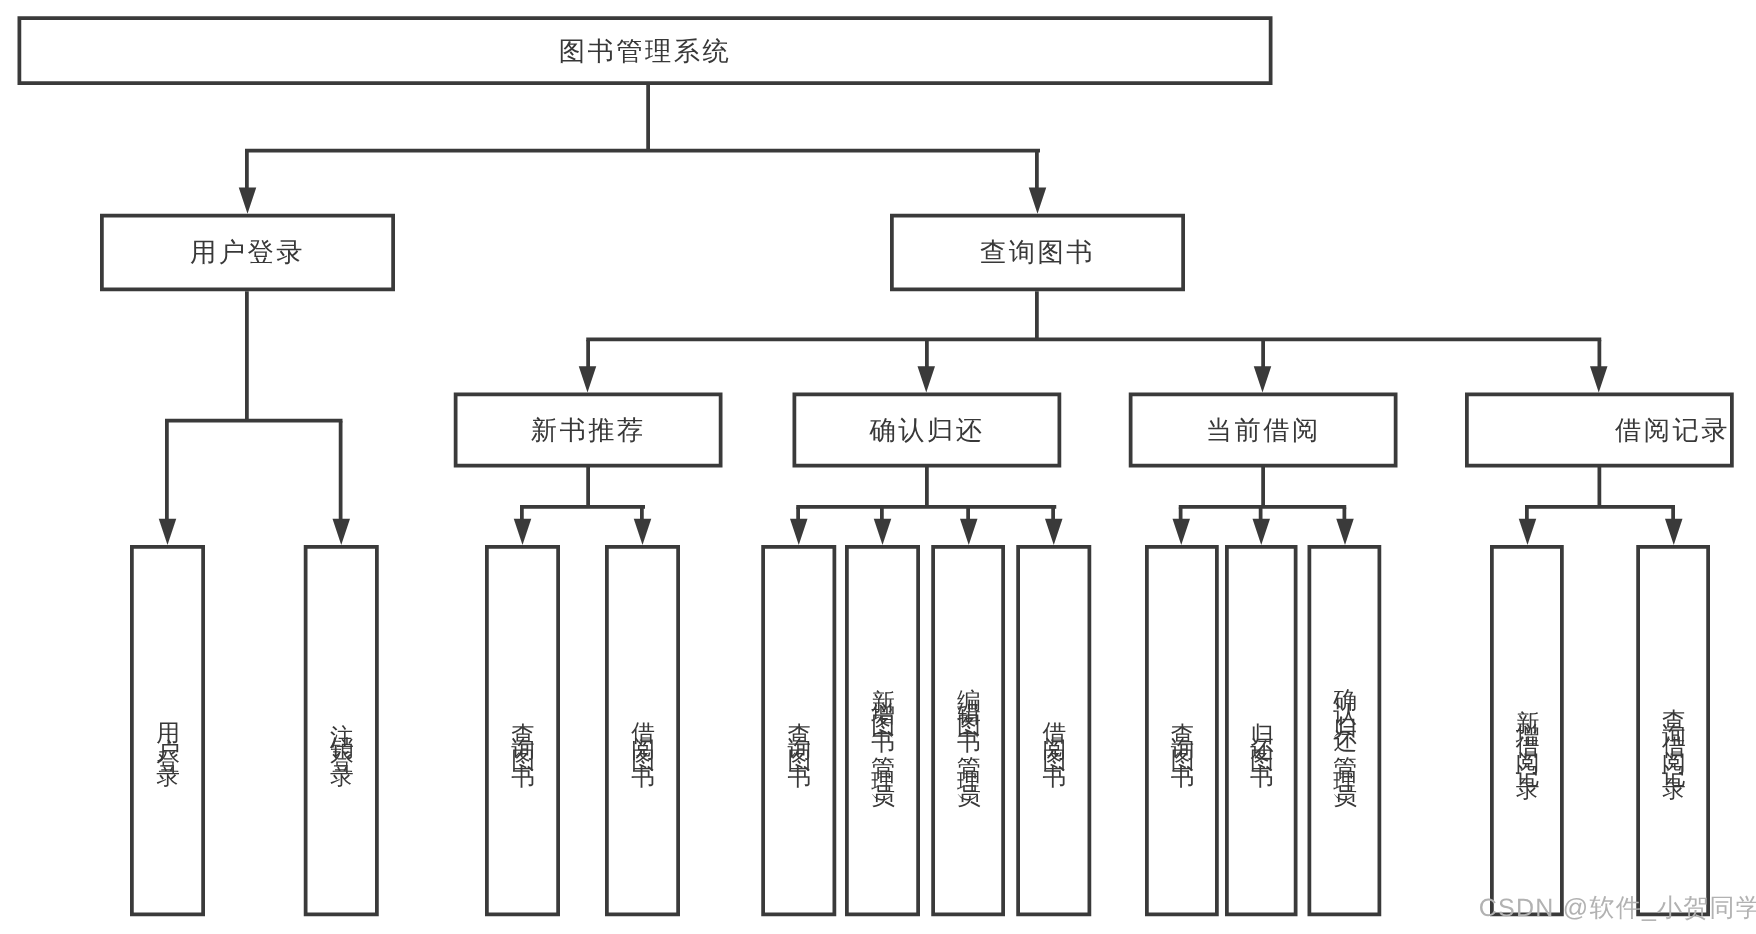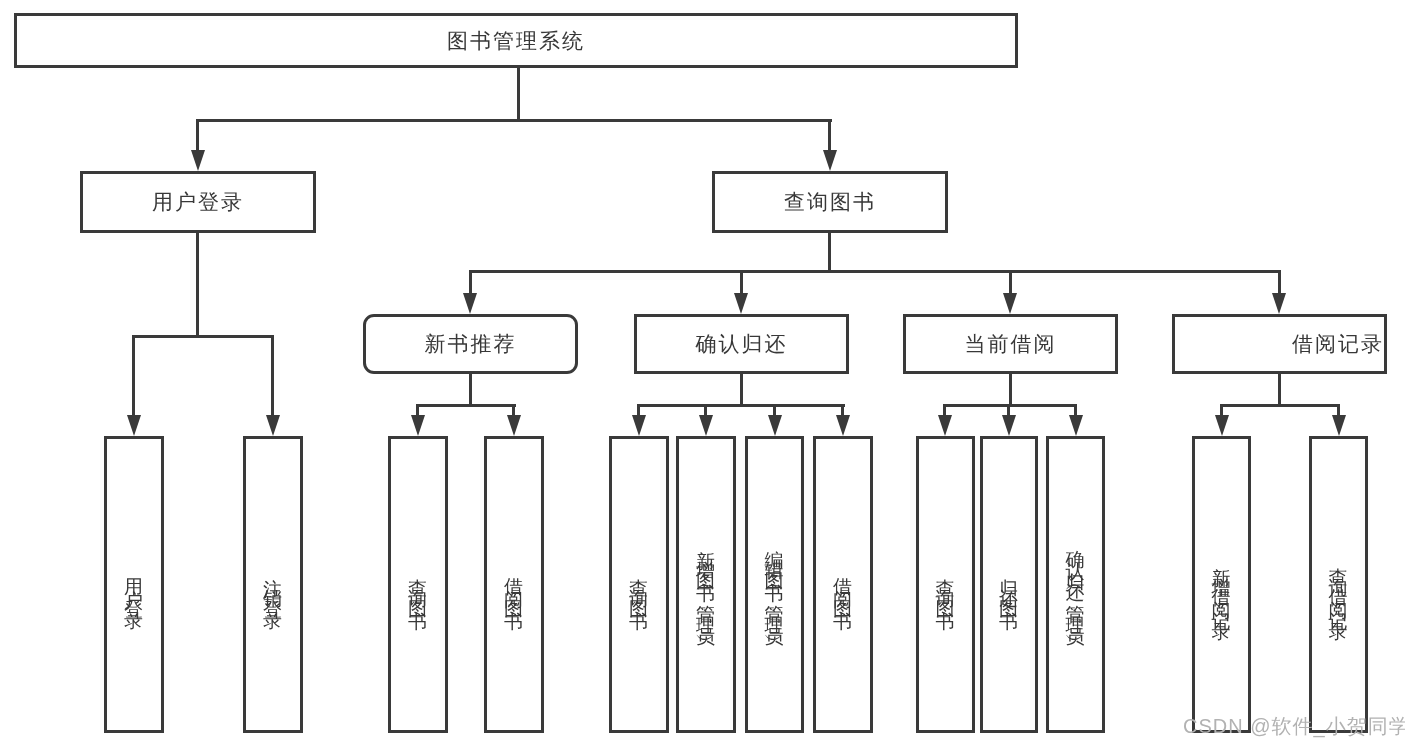--- a/index.html
+++ b/index.html
@@ -38,21 +38,21 @@
   </div>
 
   <div class="box" style="left:80px;top:171px;width:236px;height:62px;">
     <span class="hlabel">用户登录</span>
   </div>
 
   <div class="box" style="left:712px;top:171px;width:236px;height:62px;">
     <span class="hlabel">查询图书</span>
   </div>
 
-  <div class="box" style="left:363px;top:314px;width:215px;height:60px;border-radius:11px;">
+  <div class="box" style="left:363px;top:314px;width:215px;height:60px;">
     <span class="hlabel">新书推荐</span>
   </div>
   <div class="box" style="left:634px;top:314px;width:215px;height:60px;">
     <span class="hlabel">确认归还</span>
   </div>
   <div class="box" style="left:903px;top:314px;width:215px;height:60px;">
     <span class="hlabel">当前借阅</span>
   </div>
   <div class="box" style="left:1172px;top:314px;width:215px;height:60px;justify-content:flex-end;">
     <span class="hlabel">借阅记录</span>

